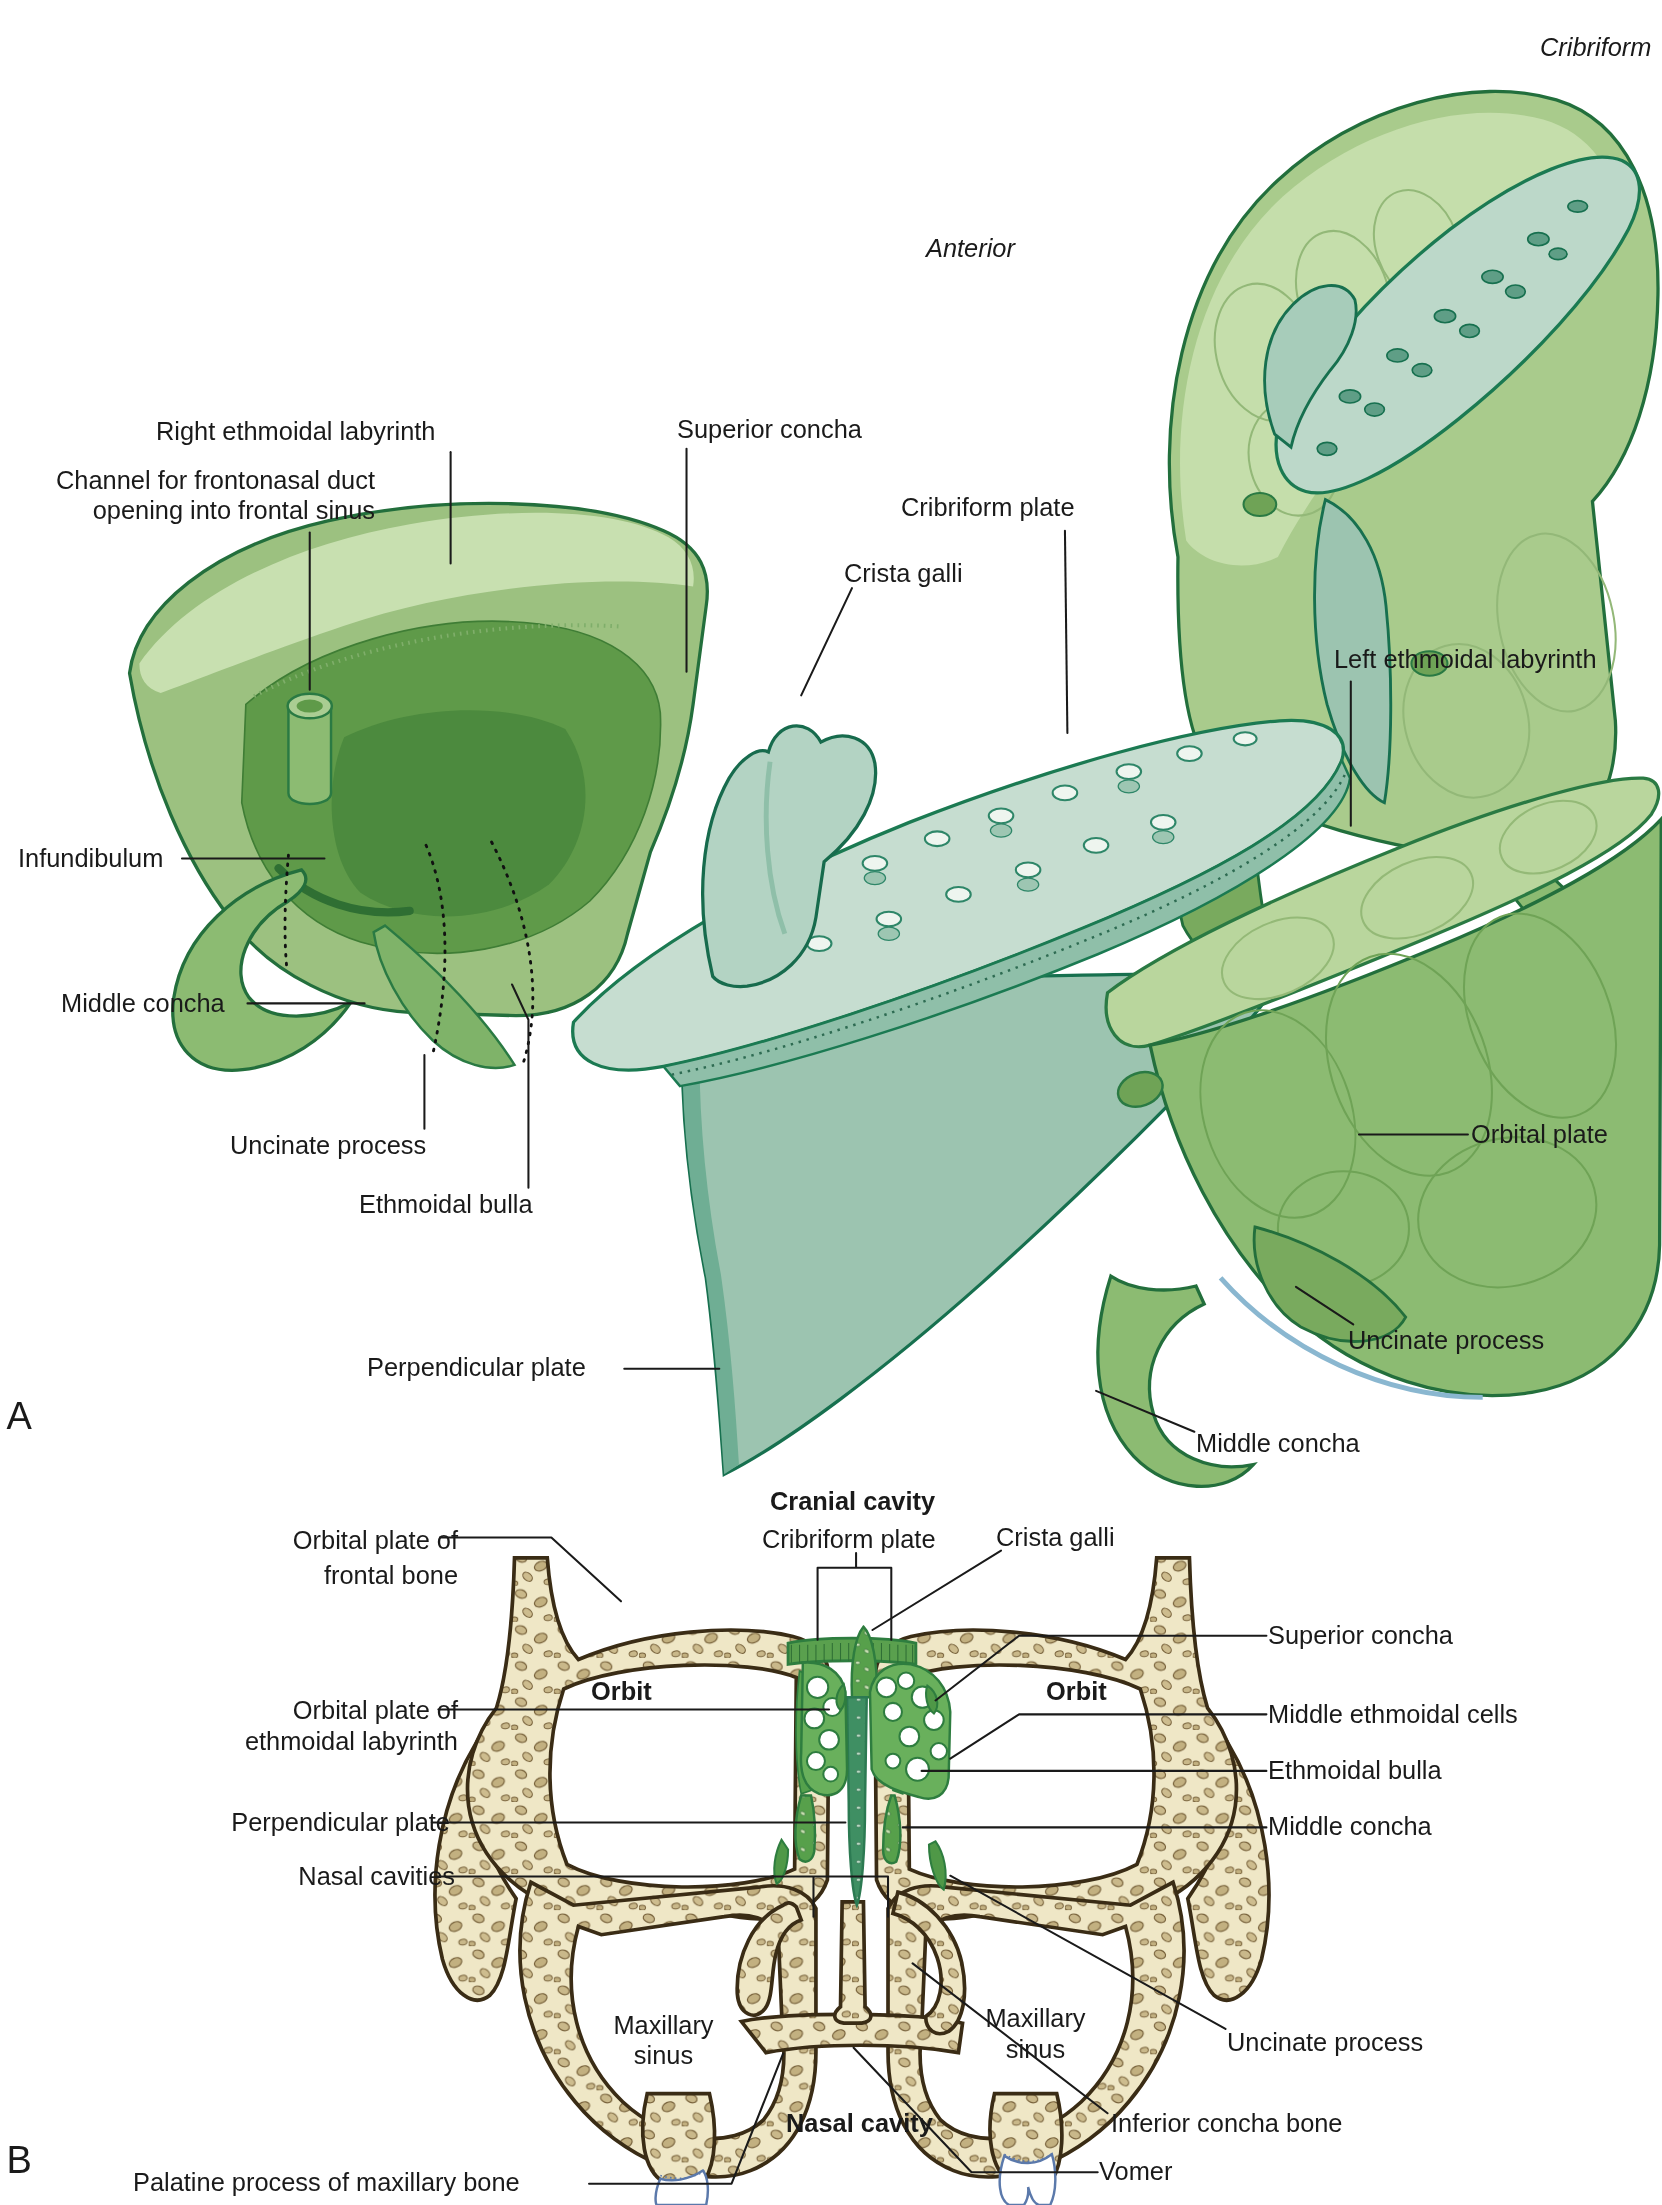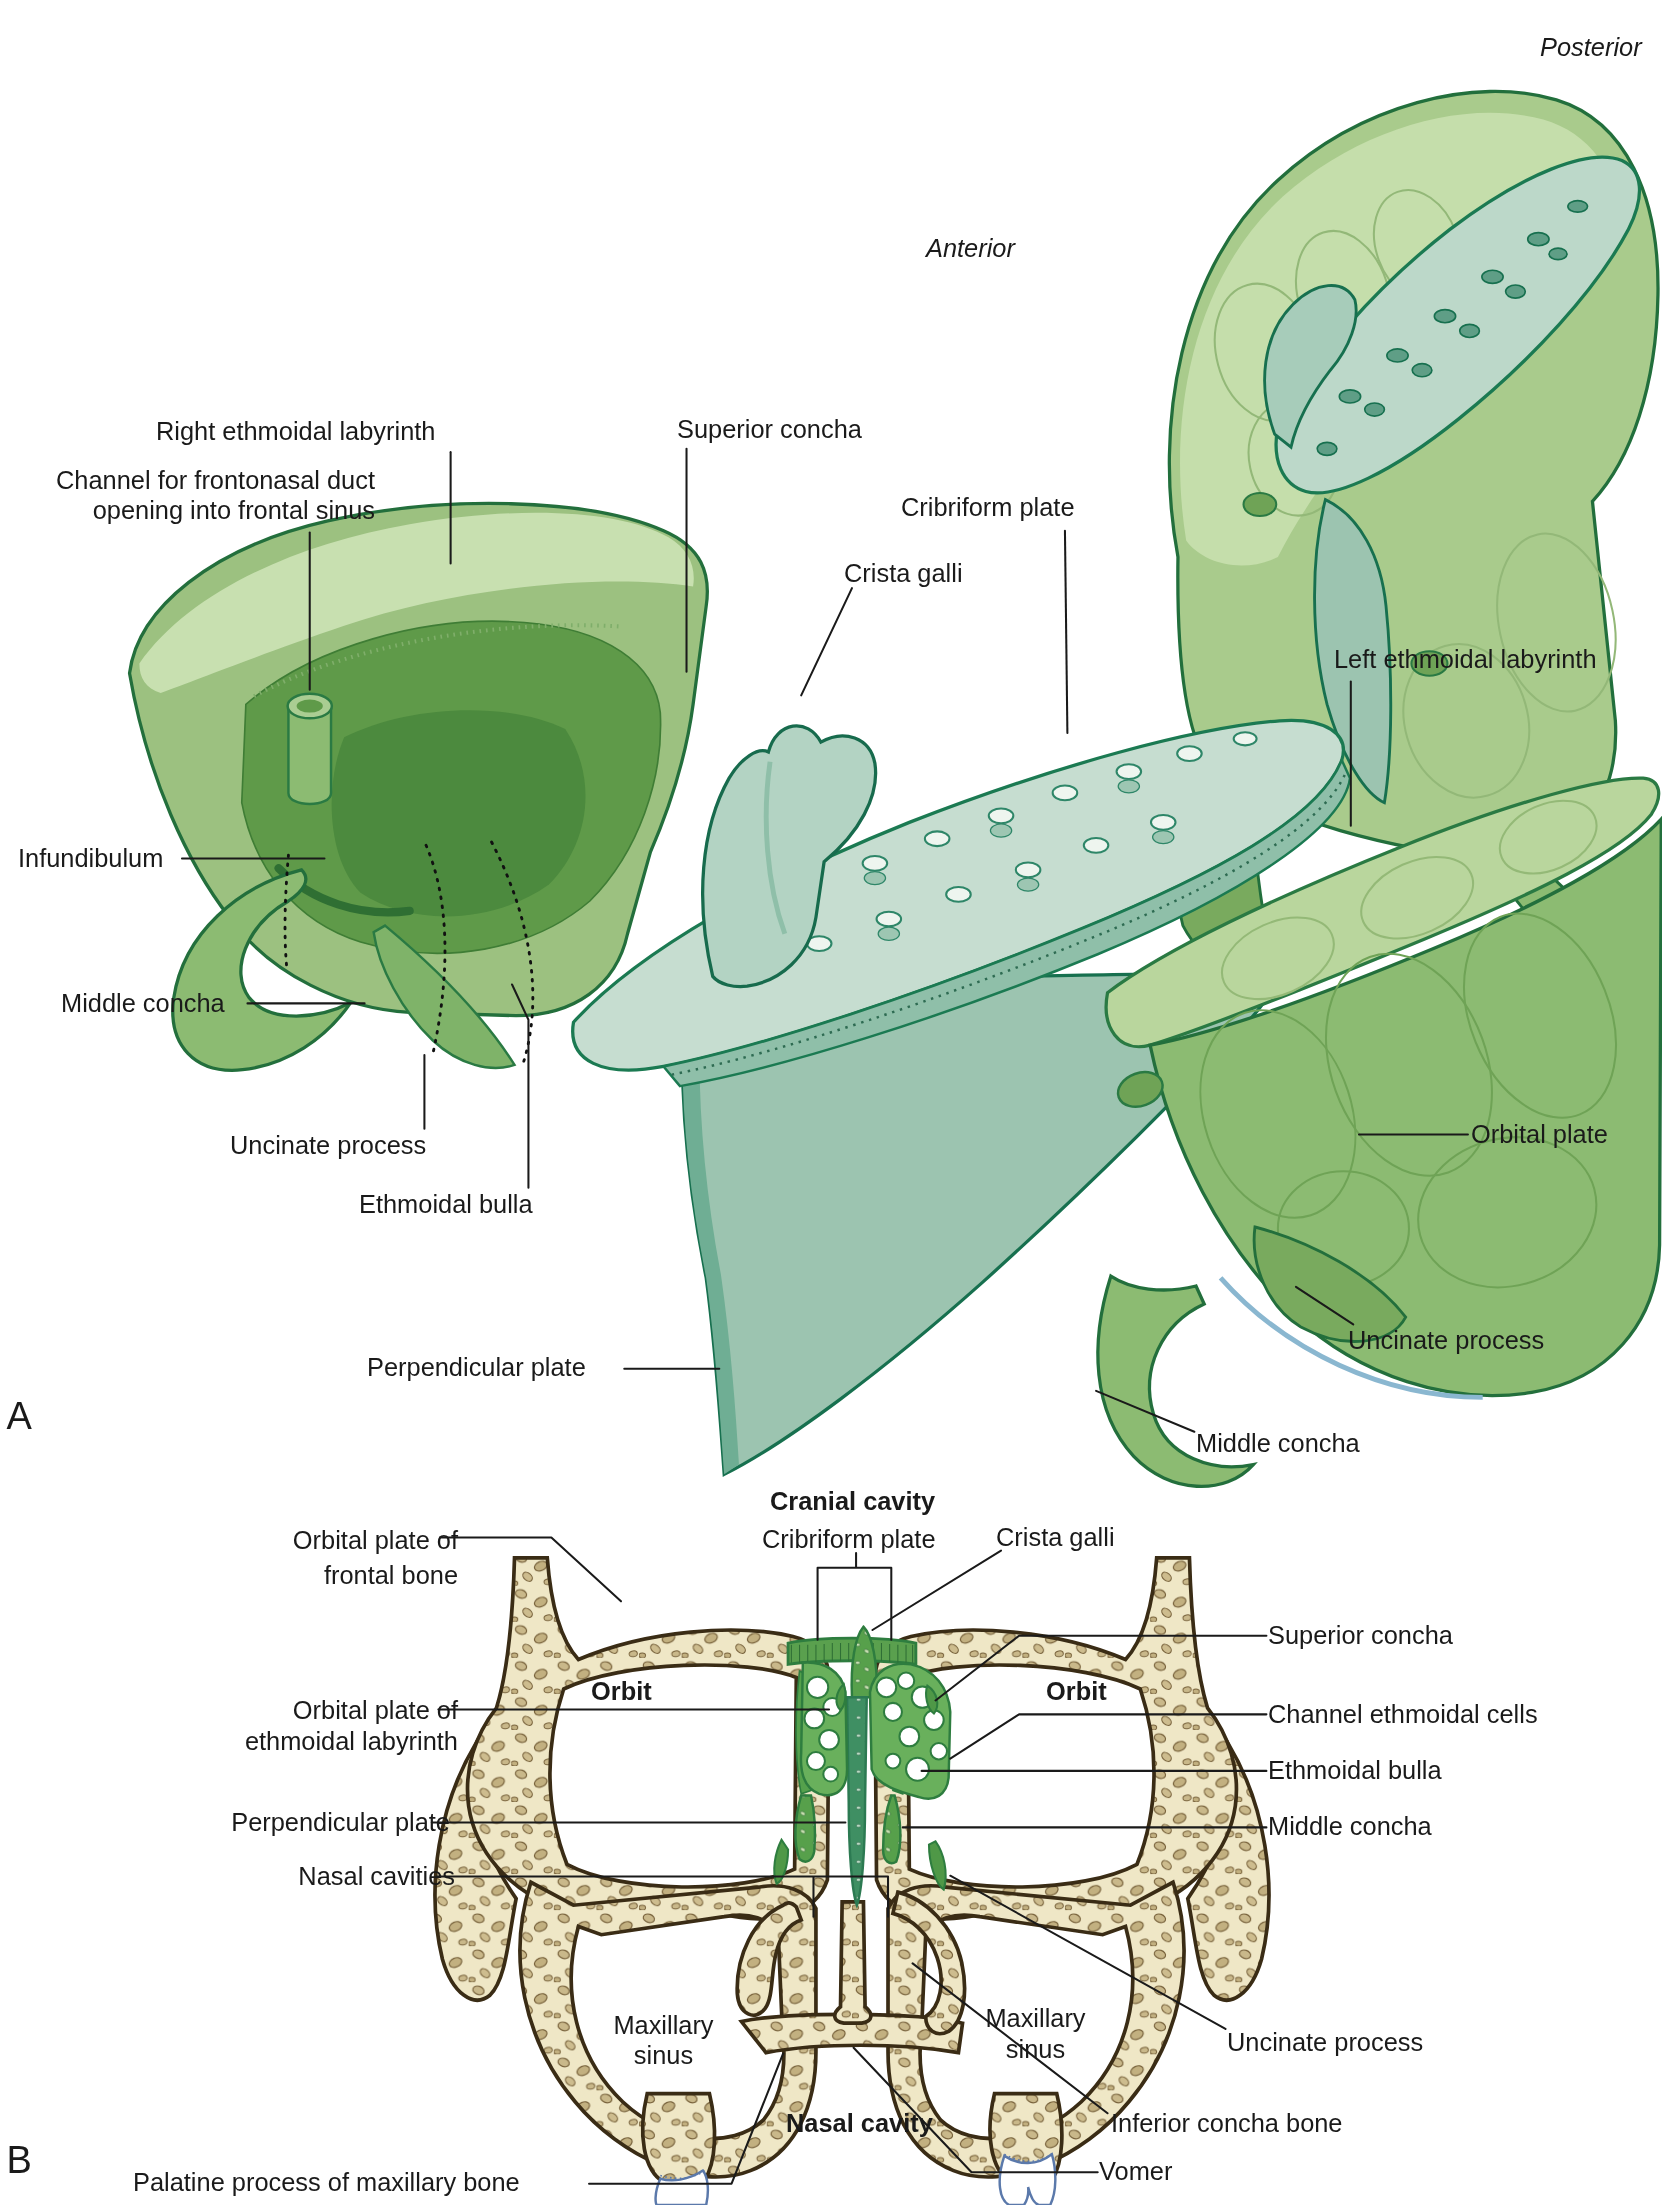--- a/index.html
+++ b/index.html
@@ -241,21 +241,21 @@
   <path d="M1546,2231 H1102"></path>
   <path d="M527,2225 H1032"></path>
   <path d="M533,2291 H1084 M993,2291 V2340 M1084,2291 V2340"></path>
   <path d="M1496,2477 L1160,2290"></path>
   <path d="M1352,2580 L1114,2397"></path>
   <path d="M1340,2652 H1186 L1042,2500"></path>
   <path d="M719,2666 H893 L956,2507"></path>
 </g>
 </svg>
 
-<div class="lbl i" style="left:1540px;top:33px;">Posterior</div>
+<div class="lbl i" style="left:1540px;top:33px;">Cribriform</div>
 <div class="lbl i" style="left:926px;top:234px;">Anterior</div>
 <div class="lbl" style="left:677px;top:415px;">Superior concha</div>
 <div class="lbl" style="left:156px;top:417px;">Right ethmoidal labyrinth</div>
 <div class="lbl r" style="left:0px;top:466px;width:351px;">
   <div>Channel for frontonasal duct</div>
   <div>opening into frontal sinus</div>
 </div>
 <div class="lbl" style="left:901px;top:493px;">Cribriform plate</div>
 <div class="lbl" style="left:844px;top:559px;">Crista galli</div>
 <div class="lbl" style="left:1334px;top:645px;">Left ethmoidal labyrinth</div>
@@ -276,21 +276,21 @@
   <div>Orbital plate of</div>
   <div>frontal bone</div>
 </div>
 <div class="lbl b" style="left:591px;top:1677px;">Orbit</div>
 <div class="lbl b" style="left:1046px;top:1677px;">Orbit</div>
 <div class="lbl" style="left:1268px;top:1621px;">Superior concha</div>
 <div class="lbl r" style="left:172px;top:1695px;width:262px;line-height:31px;">
   <div>Orbital plate of</div>
   <div>ethmoidal labyrinth</div>
 </div>
-<div class="lbl" style="left:1268px;top:1700px;">Channel ethmoidal cells</div>
+<div class="lbl" style="left:1268px;top:1700px;">Middle ethmoidal cells</div>
 <div class="lbl" style="left:1268px;top:1756px;">Ethmoidal bulla</div>
 <div class="lbl" style="left:1268px;top:1812px;">Middle concha</div>
 <div class="lbl r" style="left:180px;top:1808px;width:246px;">Perpendicular plate</div>
 <div class="lbl r" style="left:180px;top:1862px;width:251px;">Nasal cavities</div>
 <div class="lbl c" style="left:602px;top:1978px;width:123px;line-height:30px;">
   <div>Maxillary</div>
   <div>sinus</div>
 </div>
 <div class="lbl c" style="left:974px;top:1971px;width:123px;line-height:31px;">
   <div>Maxillary</div>

